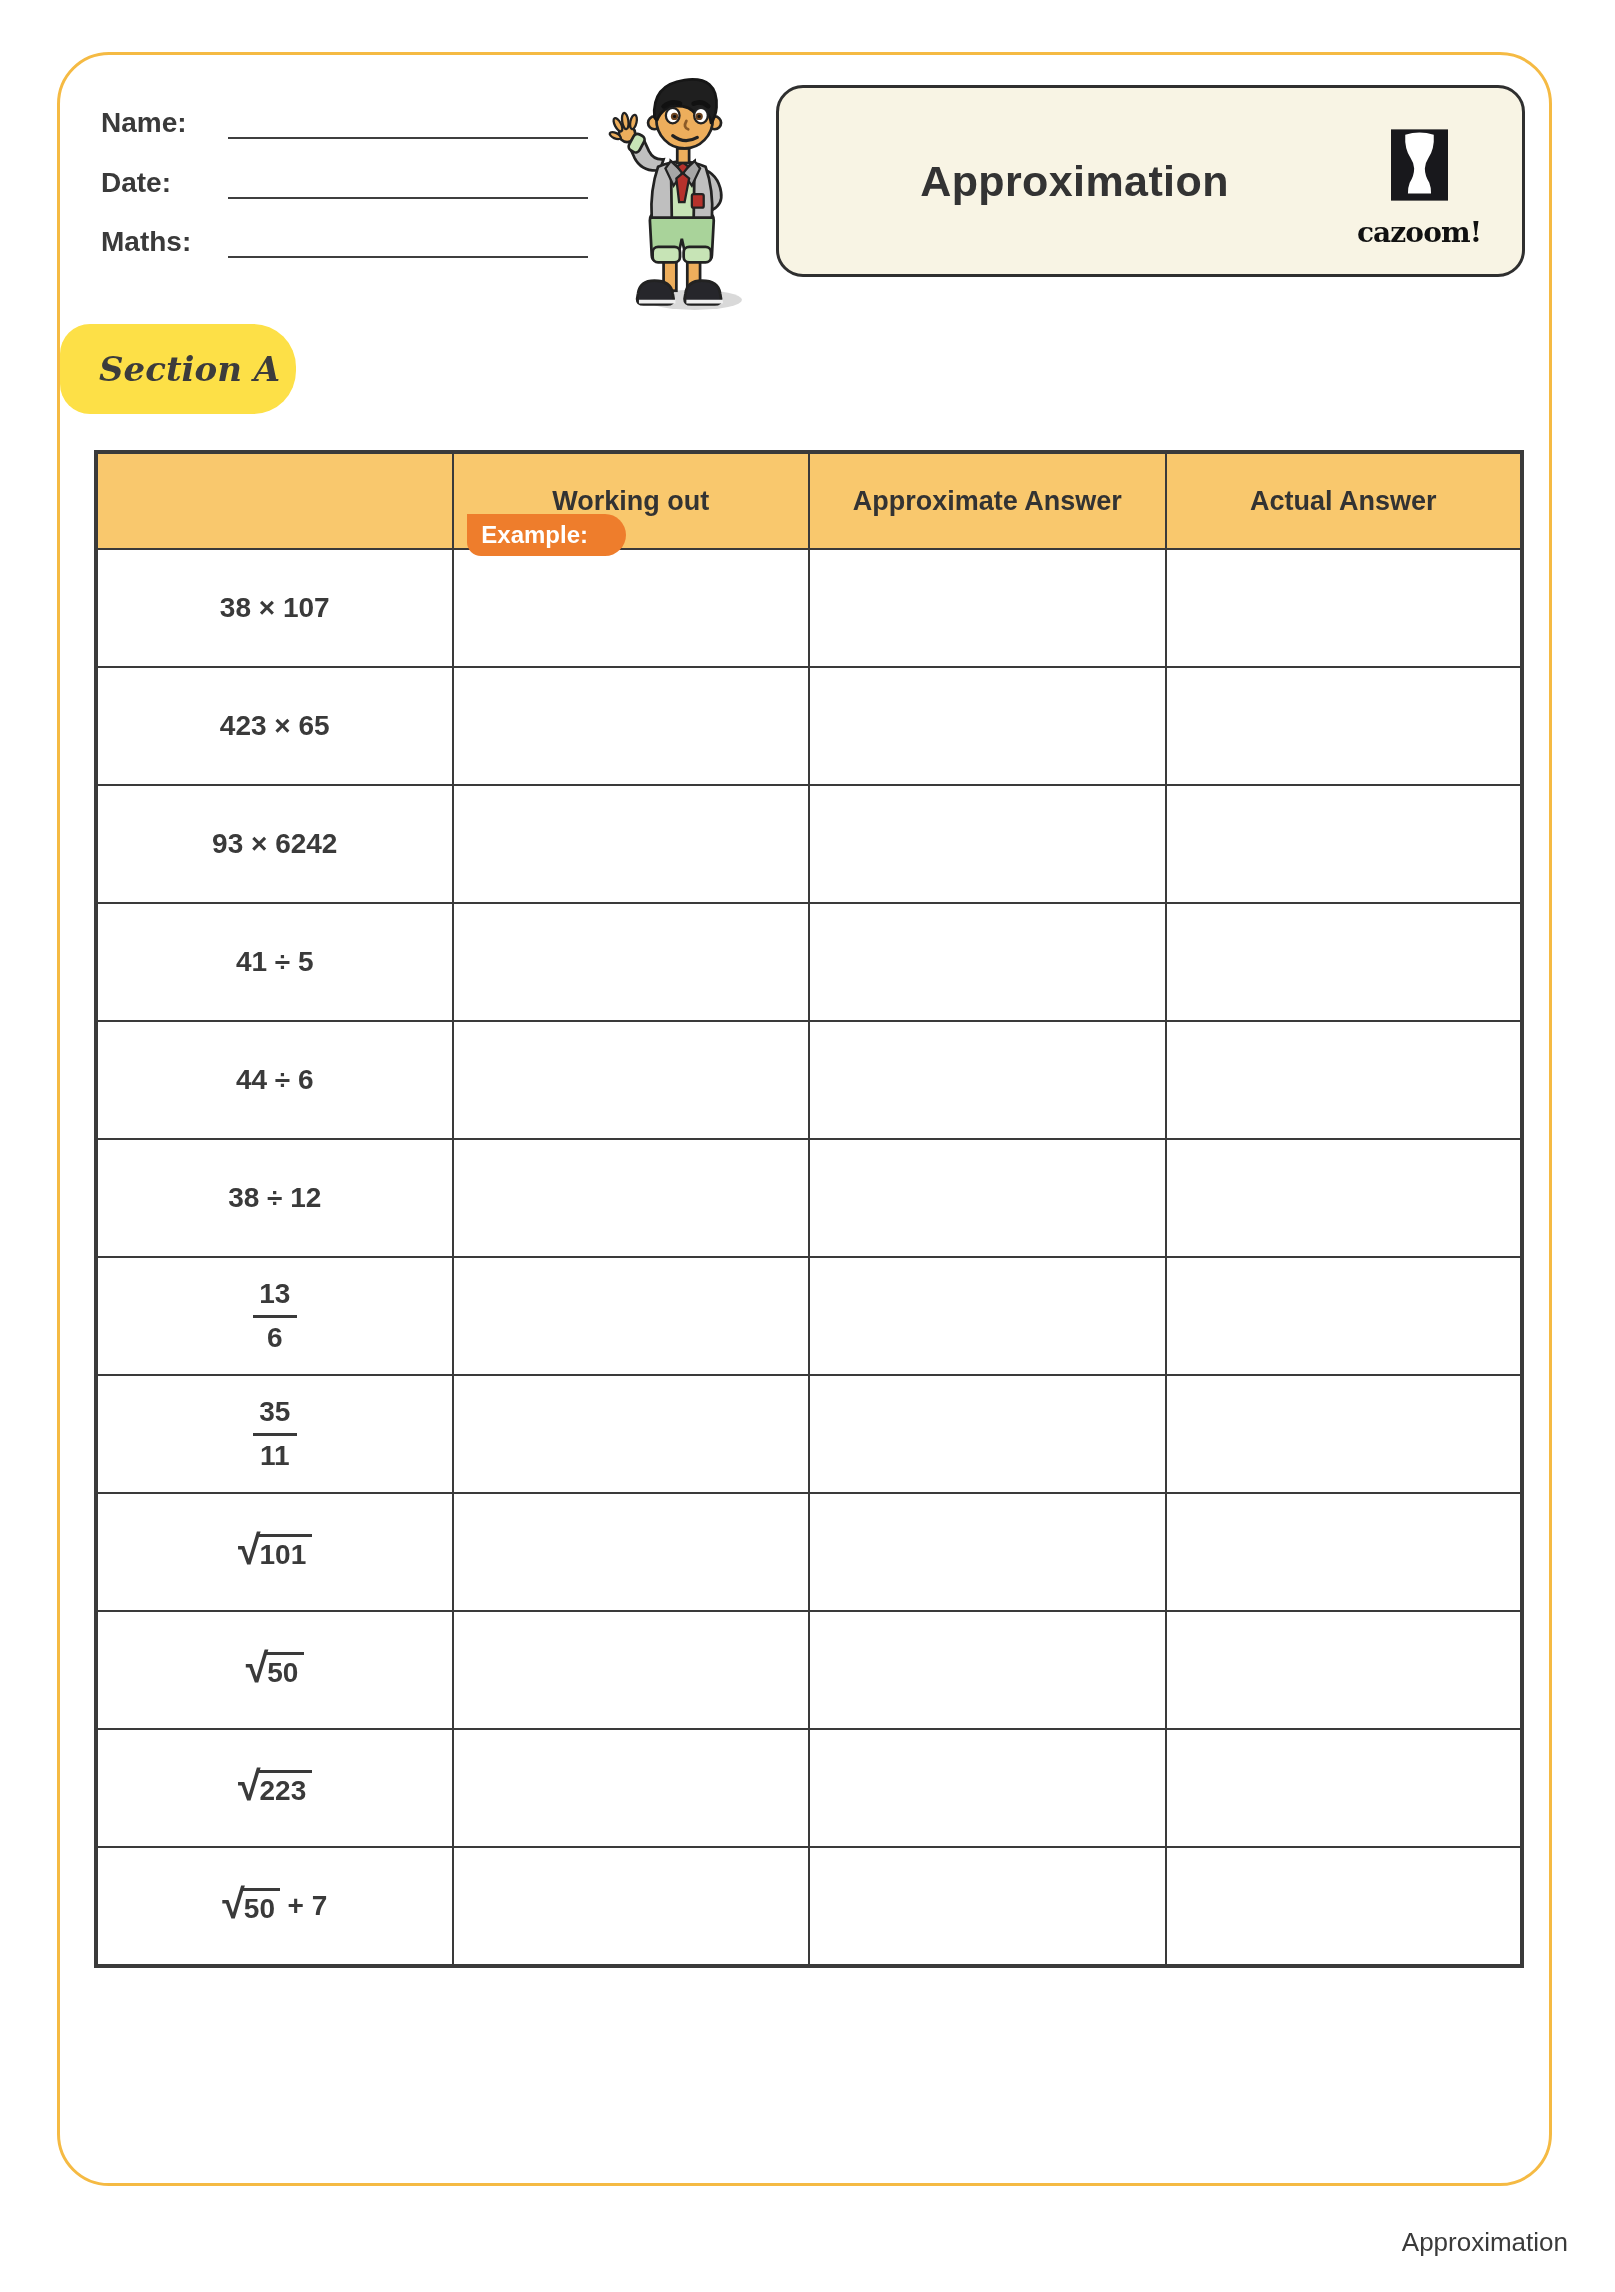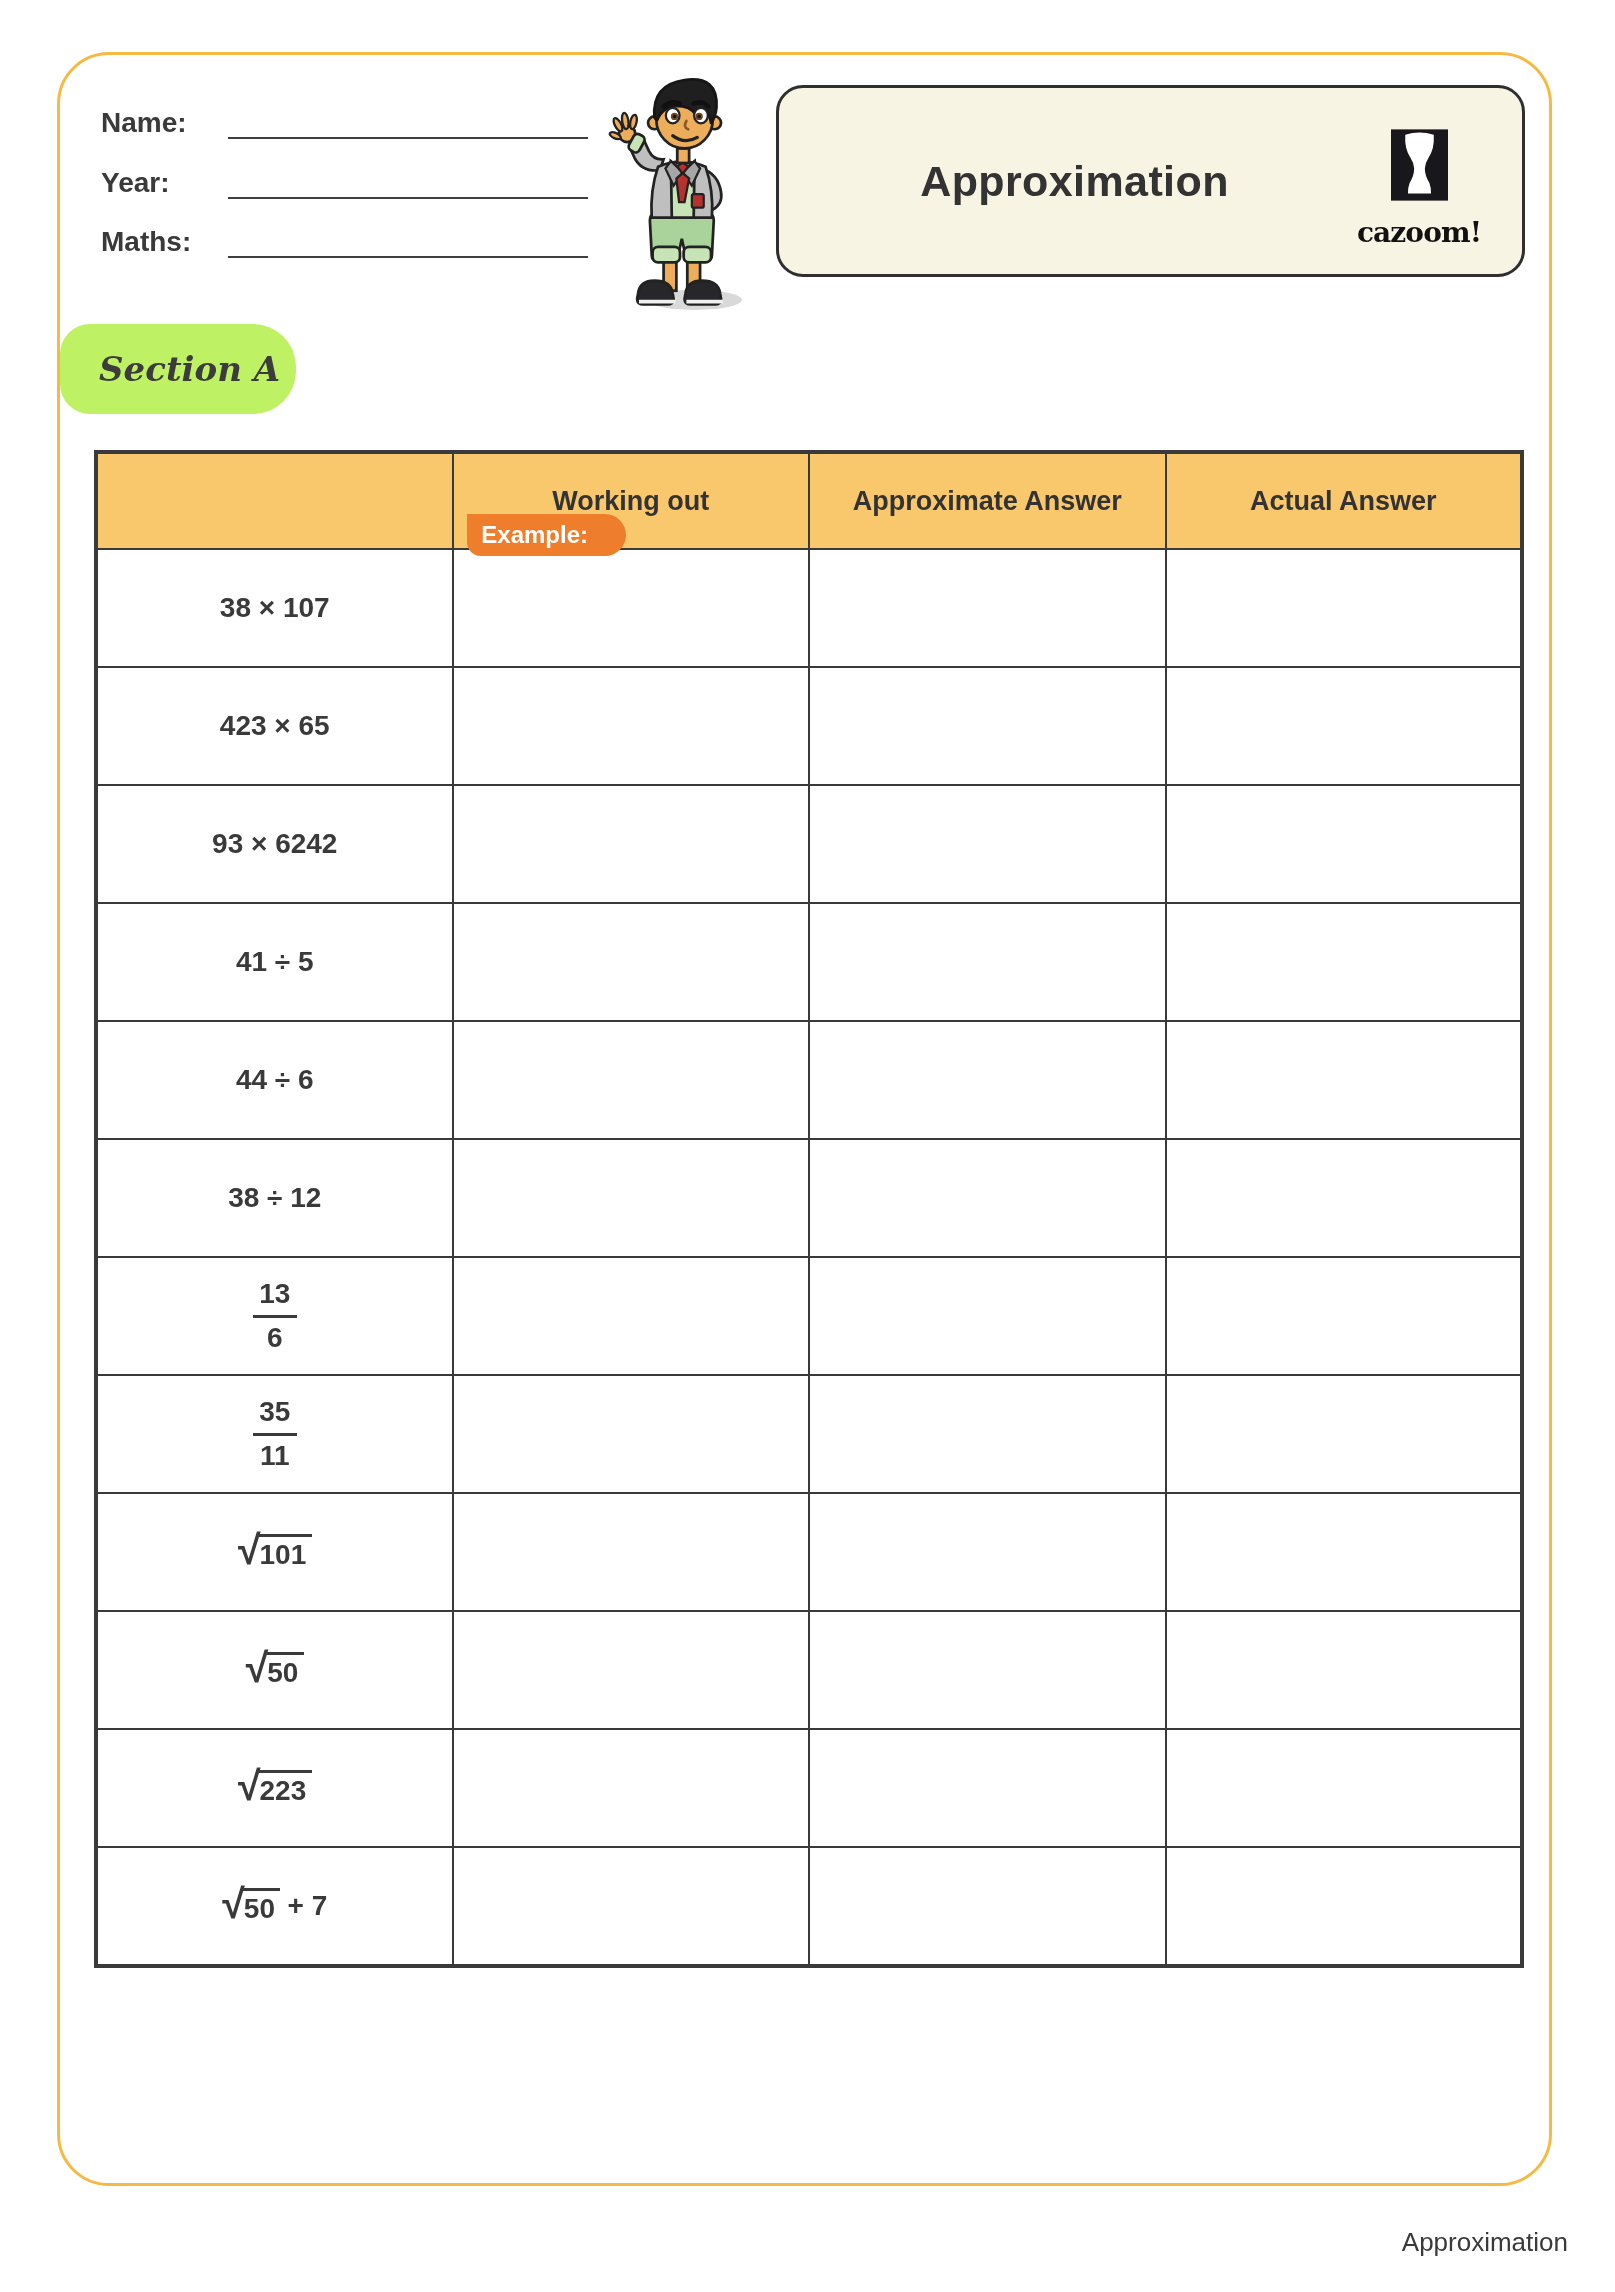--- a/index.html
+++ b/index.html
@@ -21,21 +21,21 @@
   .title-box{position:absolute;left:776px;top:85px;width:749px;height:192px;
              background:#F8F4E4;border:3.6px solid #2f2f2f;border-radius:27px;box-sizing:border-box;}
   .title{position:absolute;left:27px;top:0;right:179px;bottom:0;display:flex;align-items:center;
          justify-content:center;font-size:43px;font-weight:bold;color:#333;letter-spacing:0.4px;}
   .logo{position:absolute;right:36px;top:41px;width:134px;text-align:center;}
   .logo-mark{width:57px;height:72px;display:block;margin:0 auto;}
   .logo-text{font-family:"DejaVu Serif",serif;font-weight:bold;font-size:28px;color:#111;
              margin-top:15px;letter-spacing:-0.9px;}
 
   
-  .section-badge{position:absolute;left:60px;top:324px;width:236px;height:90px;background:#bef264;
+  .section-badge{position:absolute;left:60px;top:324px;width:236px;height:90px;background:#fde047;
                  border-radius:30px 43px 43px 30px;display:flex;align-items:center;
                  padding-left:39px;box-sizing:border-box;}
   .section-badge span{font-family:"DejaVu Serif",serif;font-style:italic;font-weight:bold;
                       font-size:34px;color:#3c3c3c;}
 
   
   .ws-table{position:absolute;left:94px;top:450px;width:1430px;border-collapse:collapse;
             table-layout:fixed;border:4.5px solid #3a3a3a;}
   .ws-table th{height:92px;background:#F9C86D;border:2.7px solid #3a3a3a;
                font-size:27px;font-weight:bold;color:#333;}
@@ -67,21 +67,21 @@
 
 <div class="page">
   <div class="frame"></div>
 
   <div class="fields">
     <div class="field">
       <span class="flabel">Name:</span>
       <span class="fline"></span>
     </div>
     <div class="field">
-      <span class="flabel">Year:</span>
+      <span class="flabel">Date:</span>
       <span class="fline"></span>
     </div>
     <div class="field">
       <span class="flabel">Maths:</span>
       <span class="fline"></span>
     </div>
   </div>
 
   <svg class="character" viewBox="0 0 160 285" xmlns="http://www.w3.org/2000/svg">
     <ellipse cx="96" cy="264" rx="52" ry="11" fill="#b9b9b9" opacity="0.55"></ellipse>

